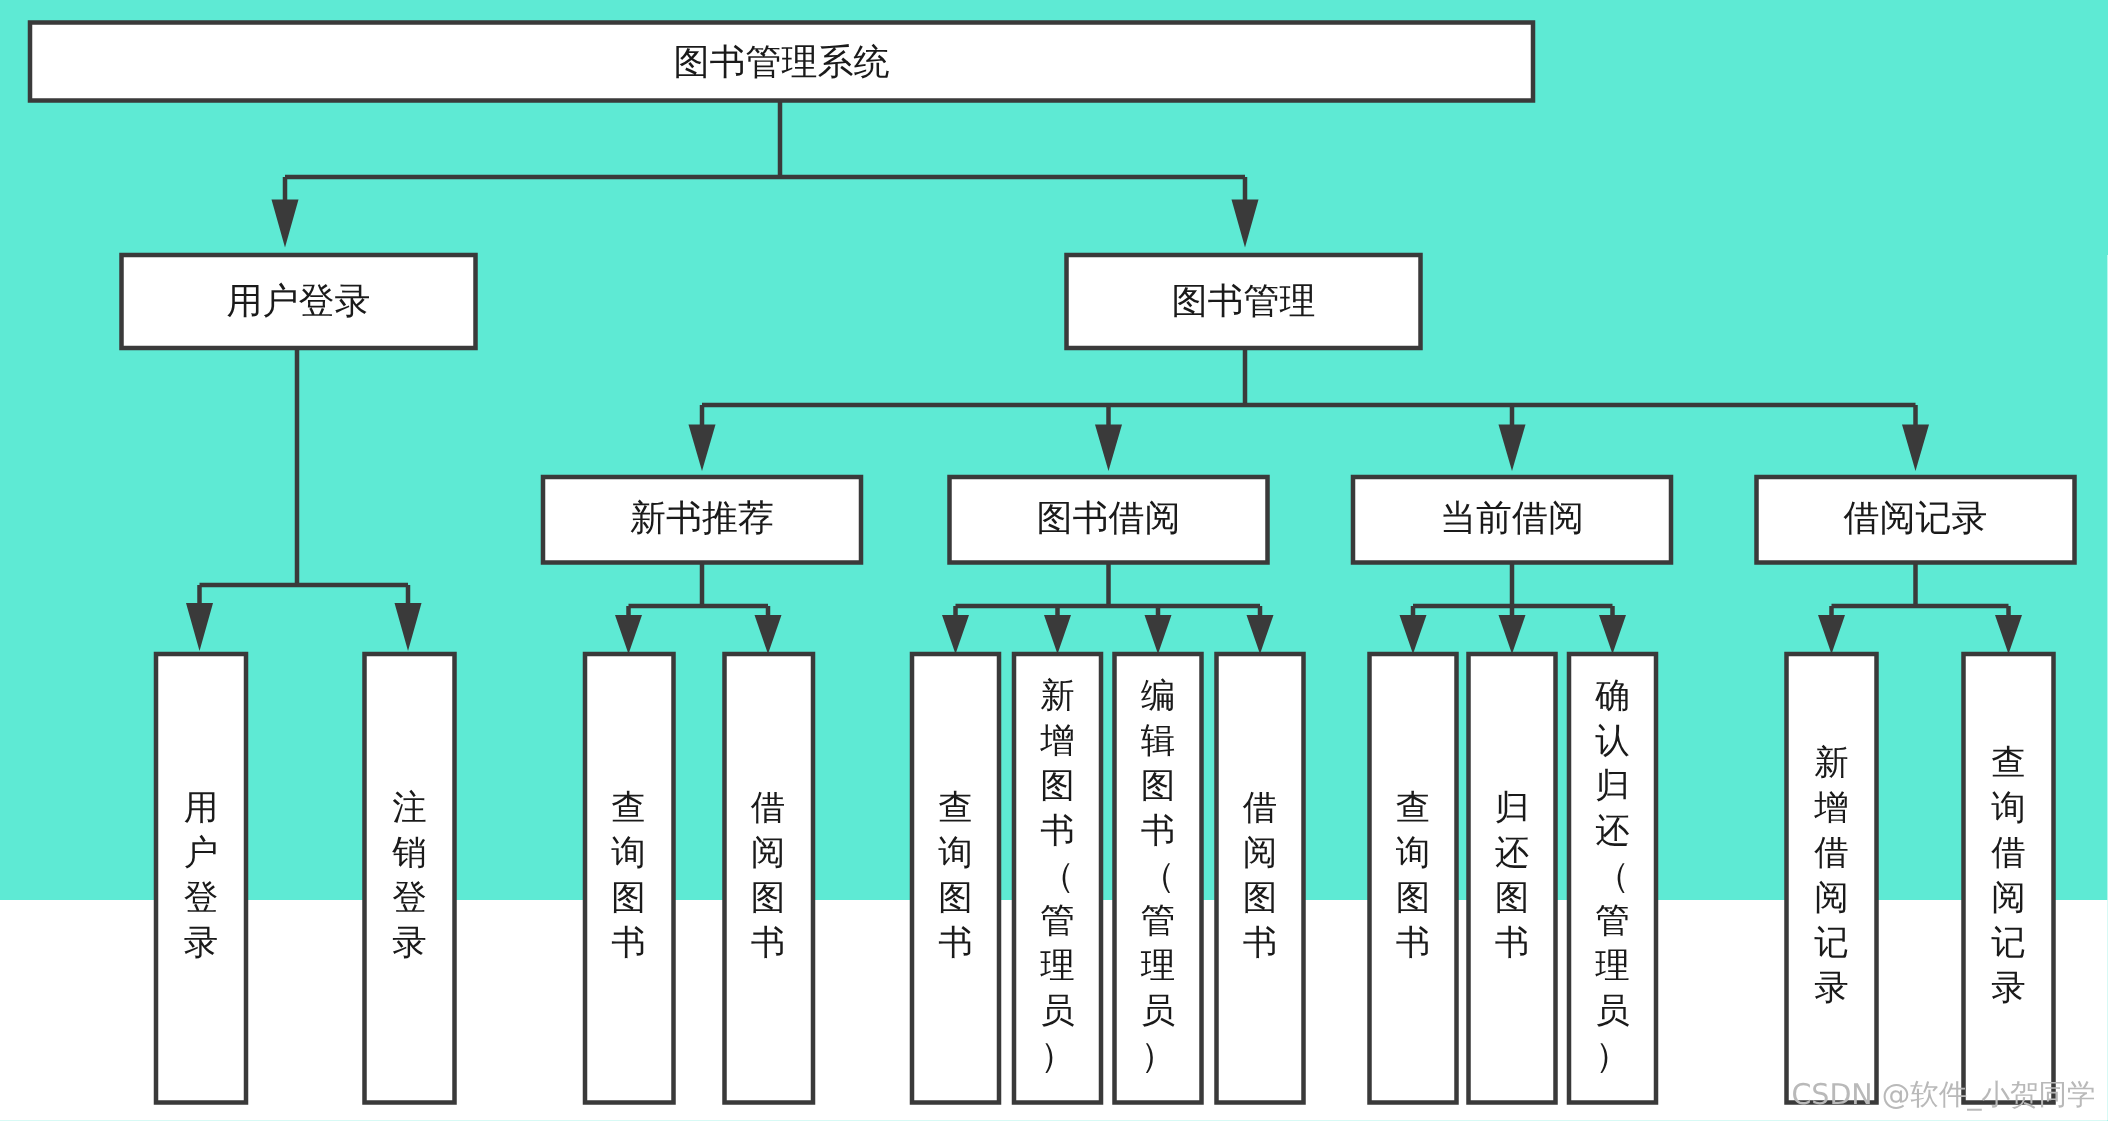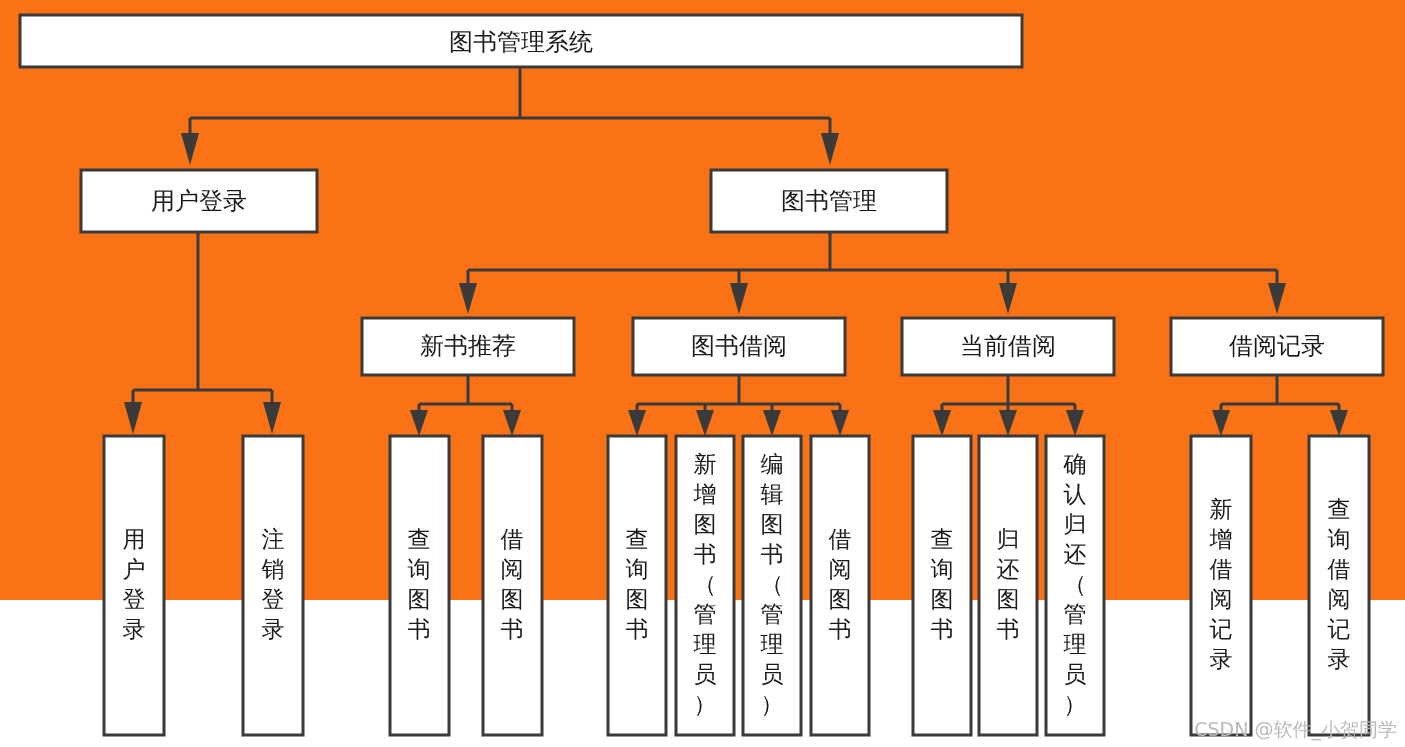--- a/index.html
+++ b/index.html
@@ -11,21 +11,21 @@
   body {
     width: 1405px;
     height: 747px;
     font-family: "DejaVu Sans", "Liberation Sans", sans-serif;
     overflow: hidden;
   }
   #diagram-root {
     position: relative;
     width: 1405px;
     height: 600px;
-    background: #f97316;
+    background: #5eead4;
   }
   svg.flowchart {
     display: block;
     width: 1405px;
     height: 747px;
   }
   .node-box {
     fill: #ffffff;
     stroke: #3a3a3a;
     stroke-width: 3;

